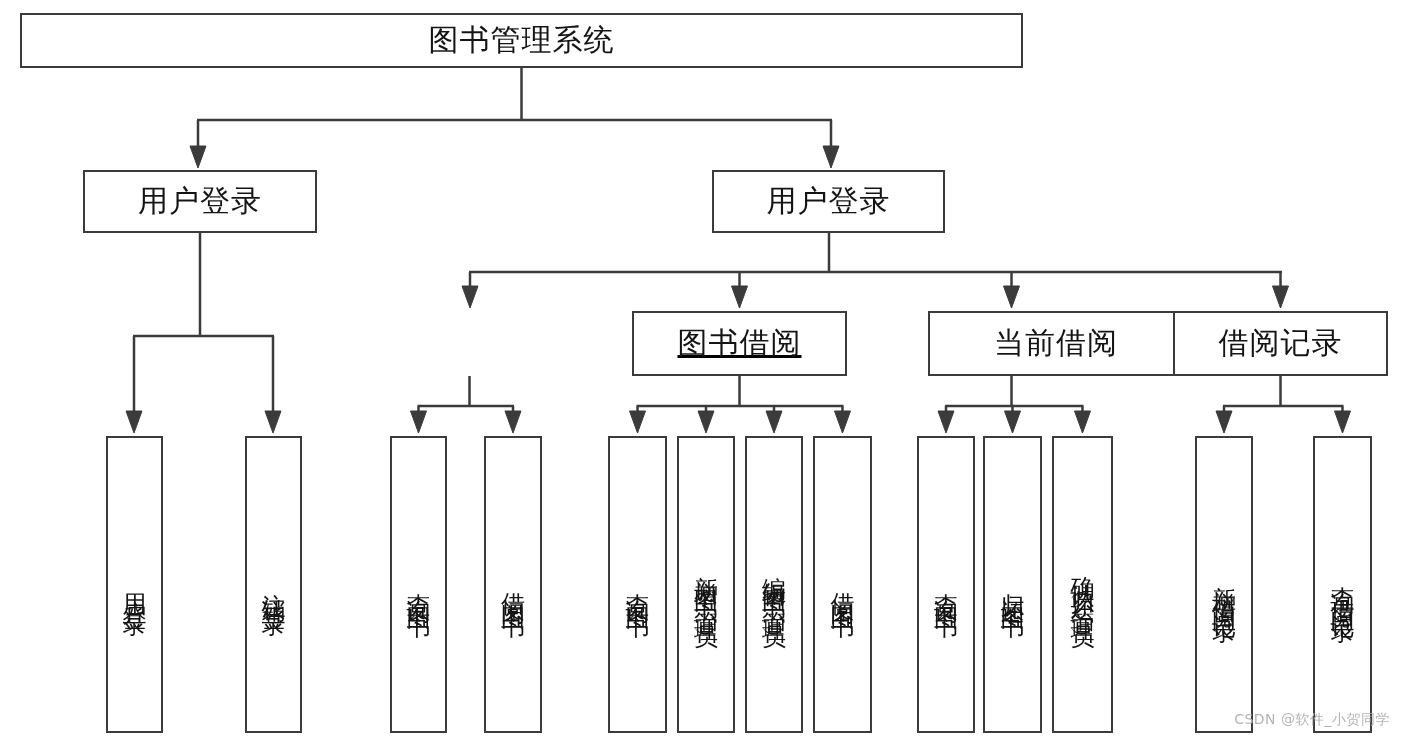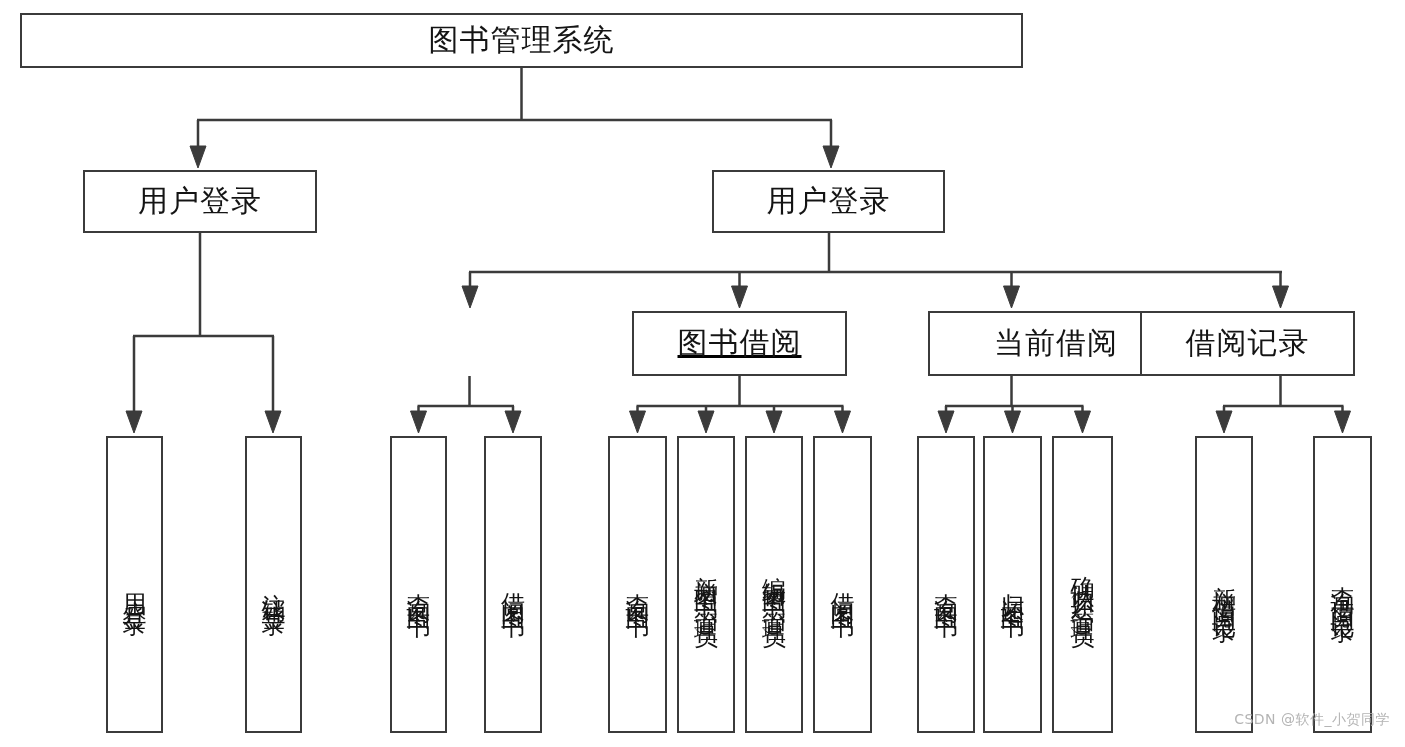--- a/index.html
+++ b/index.html
@@ -50,21 +50,21 @@
     color:var(--text-color);
     white-space:nowrap;
   }
   
   .n-root{left:20px;top:13px;width:1003px;height:55px;}
   .n-l2a{left:83px;top:170px;width:234px;height:63px;}
   .n-l2b{left:712px;top:170px;width:233px;height:63px;}
   .n-l3a{left:362px;top:311px;width:215px;height:65px;}
   .n-l3b{left:632px;top:311px;width:215px;height:65px;text-decoration:underline;}
   .n-l3c{left:928px;top:311px;width:256px;height:65px;}
-  .n-l3d{left:1140px;top:311px;width:215px;height:65px;}
+  .n-l3d{left:1173px;top:311px;width:215px;height:65px;}
   .leaf{top:436px;height:297px;}
   .n-b1l1{left:106px;width:57px;}
   .n-b1l2{left:245px;width:57px;}
   .n-b2l1{left:390px;width:57px;}
   .n-b2l2{left:484px;width:58px;}
   .n-b3l1{left:608px;width:59px;}
   .n-b3l2{left:677px;width:58px;}
   .n-b3l3{left:745px;width:58px;}
   .n-b3l4{left:813px;width:59px;}
   .n-b4l1{left:917px;width:58px;}

